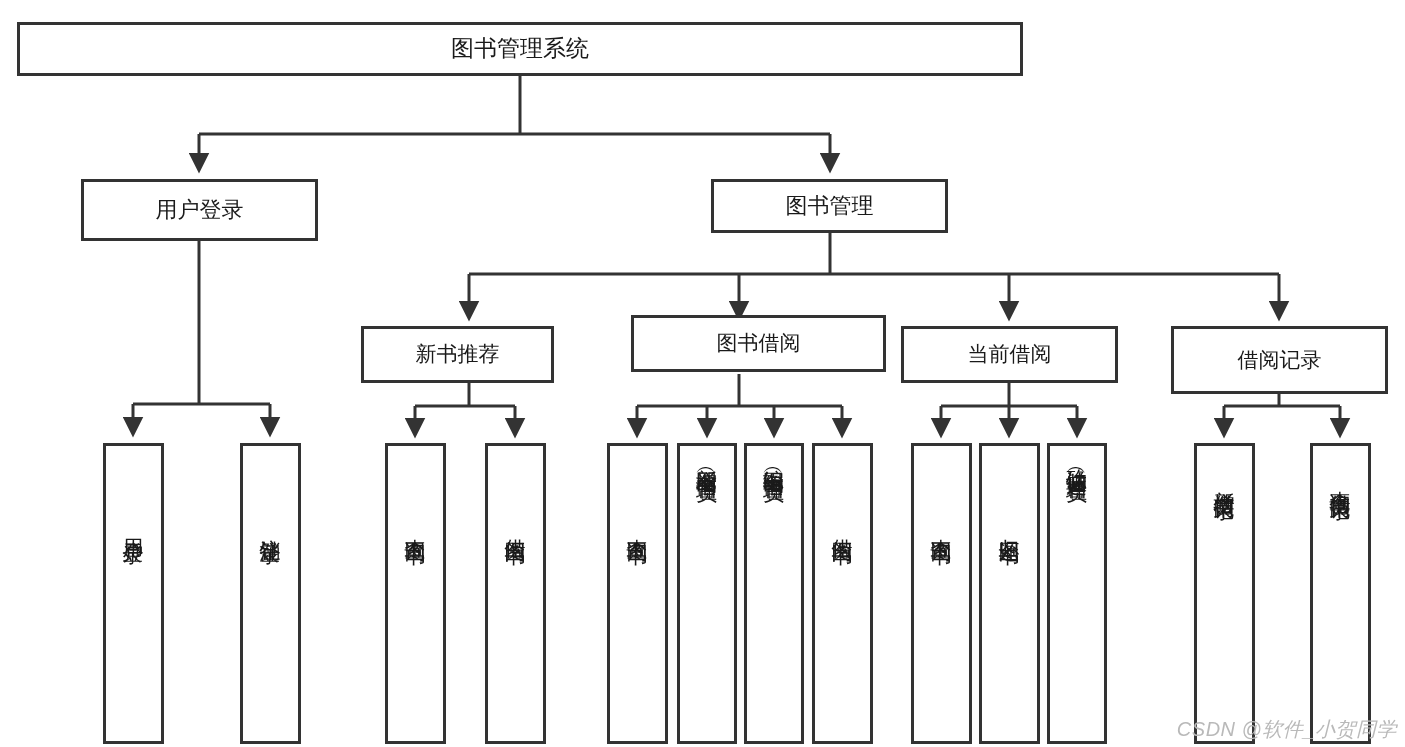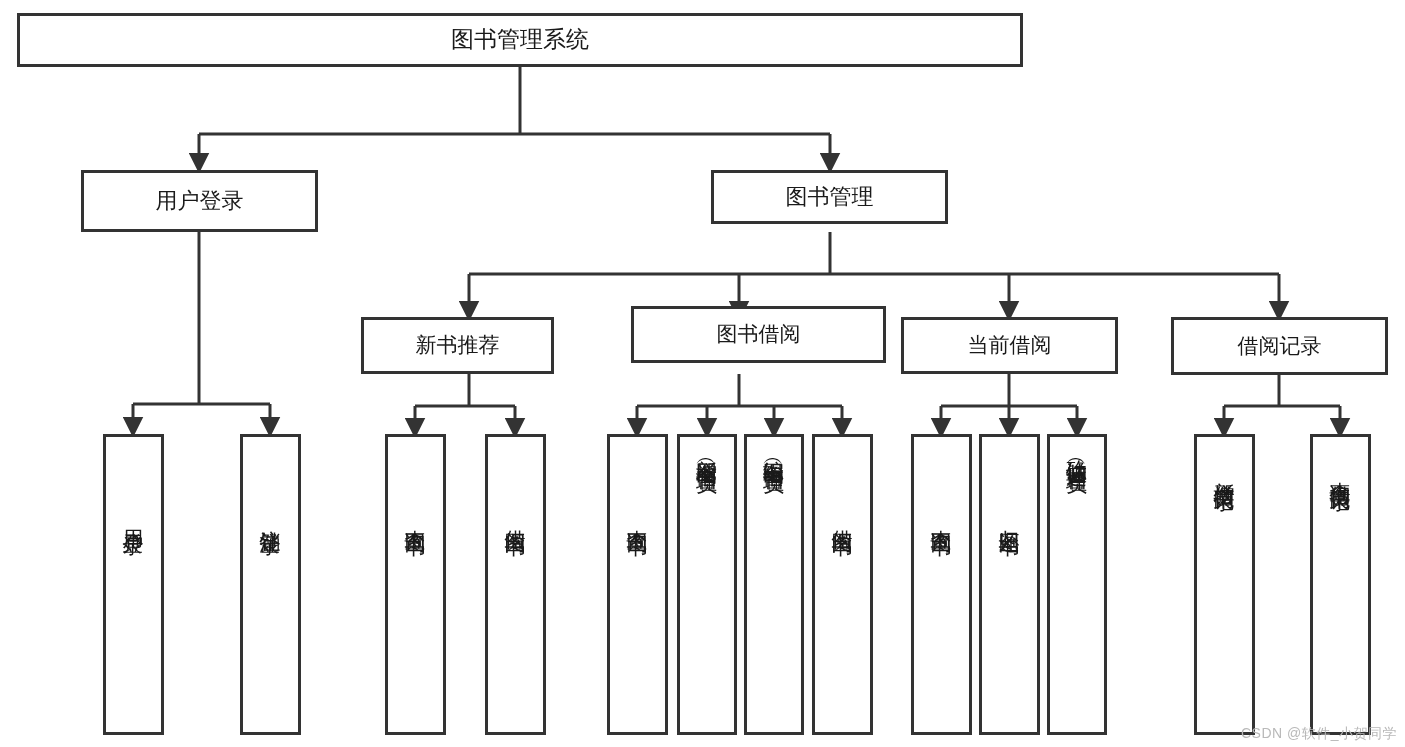--- a/index.html
+++ b/index.html
@@ -28,20 +28,21 @@
   }
   .node {
     position: absolute;
     box-sizing: border-box;
     background: #ffffff;
     border: 3px solid #333333;
     display: flex;
     align-items: center;
     justify-content: center;
     z-index: 2;
+    margin-top: 9px;
   }
   .node .label {
     color: #1a1a1a;
     text-align: center;
     line-height: 1.18;
     white-space: pre;
   }
   
   .node.root .label {
     font-size: 23px;
@@ -67,25 +68,26 @@
     letter-spacing: 2px;
     line-height: 1;
   }
   .node.leaf.tall .label {
     font-size: 21px;
   }
   .watermark {
     position: absolute;
     right: 8px;
     bottom: 4px;
-    font-size: 14px;
+    font-size: 20px;
     color: #b9b9b9;
     letter-spacing: 0.5px;
     z-index: 5;
     white-space: nowrap;
+    font-style: italic;
   }
 </style>
 </head>
 <body>
 
 <div id="canvas">
 
   <svg id="edges" viewBox="0 0 1405 747" xmlns="http://www.w3.org/2000/svg">
     <defs>
       <marker id="arrow" viewBox="0 0 12 12" refX="6" refY="6" markerWidth="7" markerHeight="7" orient="auto-start-reverse">
@@ -151,21 +153,21 @@
 
   <div class="node lvl3" style="left:361px; top:317px; width:193px; height:57px;">
     <span class="label">新书推荐</span>
   </div>
   <div class="node lvl3" style="left:631px; top:306px; width:255px; height:57px;justify-content:center;">
     <span class="label">图书借阅</span>
   </div>
   <div class="node lvl3" style="left:901px; top:317px; width:217px; height:57px;">
     <span class="label">当前借阅</span>
   </div>
-  <div class="node lvl3" style="left:1171px; top:317px; width:217px; height:58px;align-items:center;">
+  <div class="node lvl3" style="left:1171px; top:317px; width:217px; height:68px;align-items:center;">
     <span class="label">借阅记录</span>
   </div>
 
   <div class="node leaf" style="left:103px; top:434px; width:61px; height:301px; padding-top:76px;">
     <span class="label">用户登录</span>
   </div>
   <div class="node leaf" style="left:240px; top:434px; width:61px; height:301px; padding-top:76px;">
     <span class="label">注销登录</span>
   </div>
 

